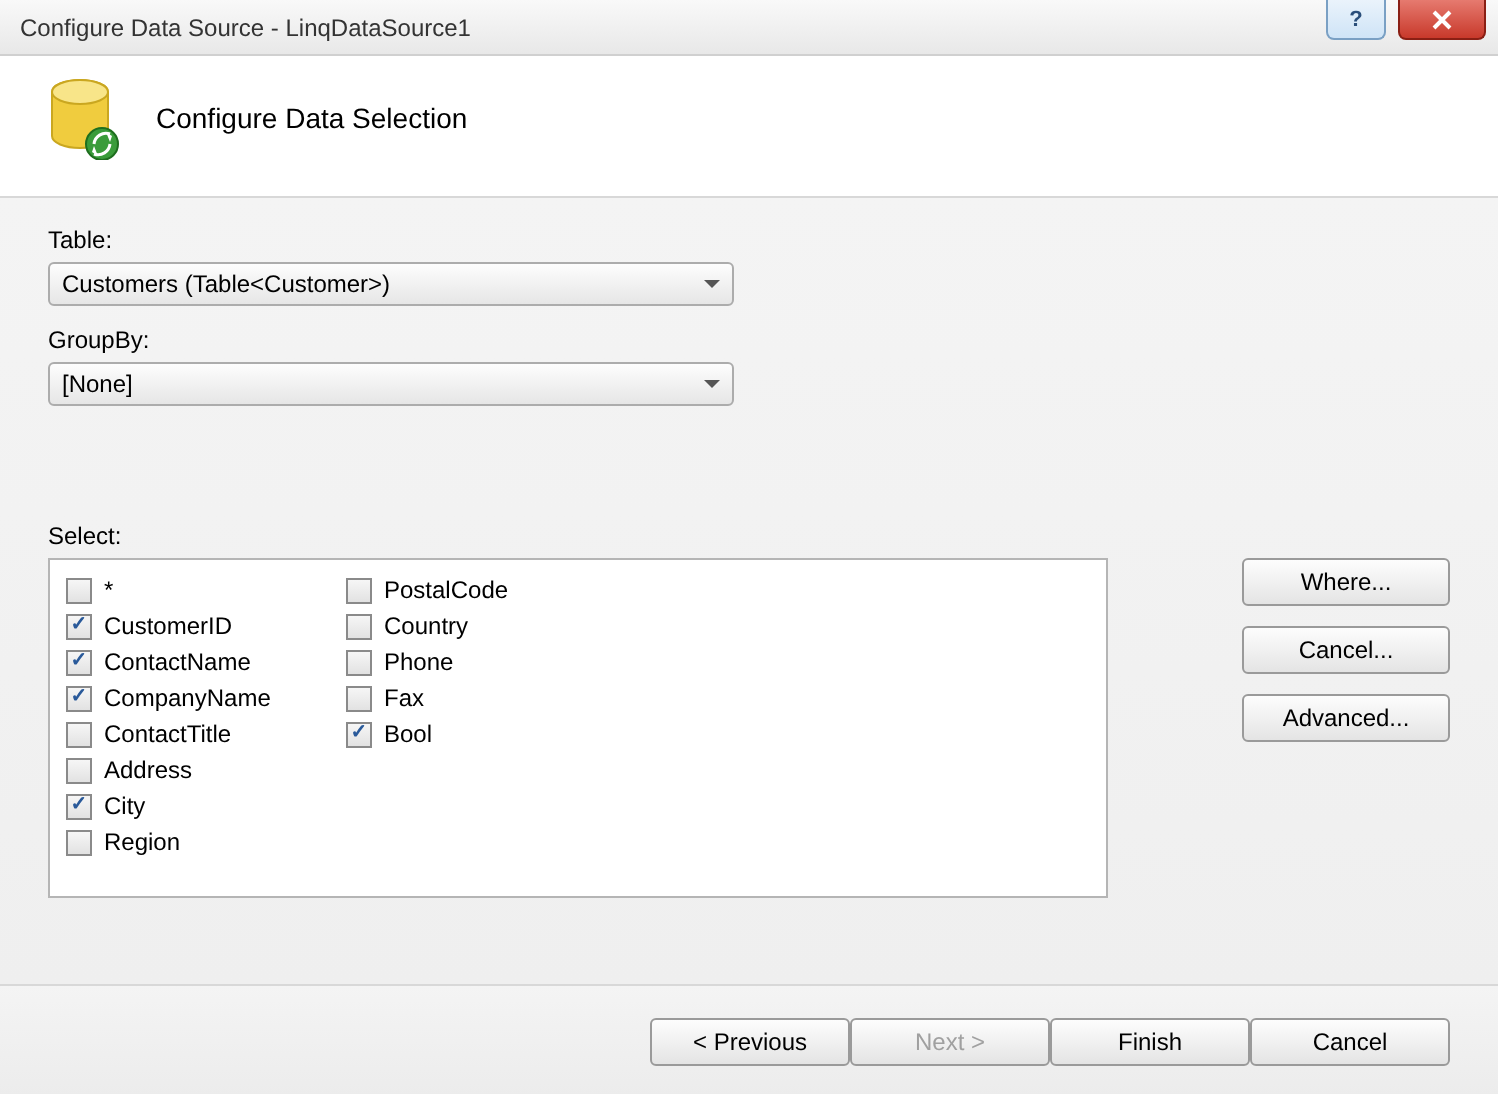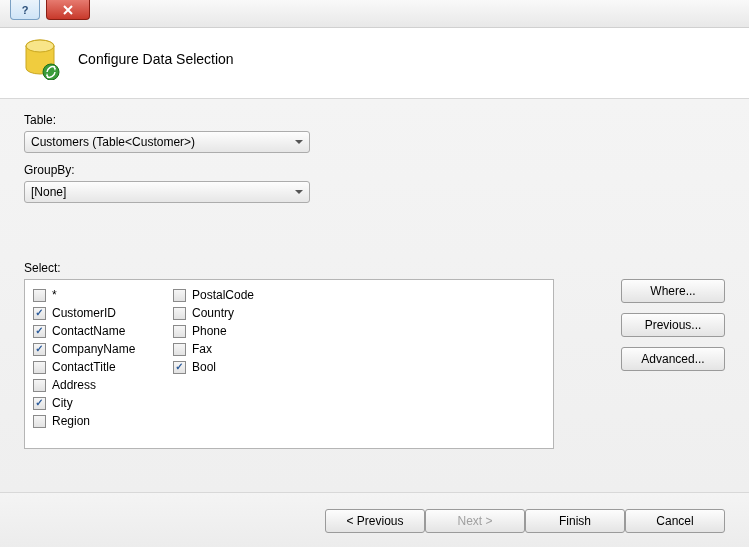--- a/index.html
+++ b/index.html
@@ -59,21 +59,21 @@
   }
   .header svg { flex-shrink: 0; }
   .header-title { font-size: 14px; font-weight: normal; color: #000; }
   .content {
     padding: 14px 24px 0 24px;
     background: linear-gradient(to bottom, #f4f4f4, #efefef);
     height: calc(100% - 28px - 70px - 56px);
   }
   .label { display: block; margin-bottom: 4px; }
   .combo {
-    width: 286px;
+    width: 343px;
     height: 22px;
     border: 1px solid #acacac;
     border-radius: 3px;
     background: linear-gradient(to bottom, #fdfdfd, #e6e6e6);
     display: flex;
     align-items: center;
     padding: 0 6px;
     justify-content: space-between;
     margin-bottom: 10px;
   }
@@ -144,20 +144,21 @@
     justify-content: flex-end;
     padding: 0 24px;
   }
   .footer .btn { width: 100px; }
   .btn.disabled { color: #a0a0a0; }
 </style>
 </head>
 <body>
 
 <div class="titlebar">
+  <span class="titlebar-title">Configure Data Source - LinqDataSource1</span>
   <div class="winbtns">
     <div class="winbtn help">?</div>
     <div class="winbtn close">
       <svg width="12" height="10" viewBox="0 0 12 10">
         <path d="M2 1 L10 9 M10 1 L2 9" stroke="#fff" stroke-width="2" fill="none"></path>
       </svg>
     </div>
   </div>
 </div>
 
@@ -240,21 +241,21 @@
             <span>Fax</span>
           </div>
           <div class="chk-item">
             <span class="chk checked"></span>
             <span>Bool</span>
           </div>
         </div>
     </div>
     <div class="side-btns" style="padding-top:18px">
       <div class="btn">Where...</div>
-      <div class="btn">Previous...</div>
+      <div class="btn">Cancel...</div>
       <div class="btn">Advanced...</div>
     </div>
   </div>
 
 </div>
 
 <div class="footer">
   <div class="btn">&lt; Previous</div>
   <div class="btn disabled">Next &gt;</div>
   <div class="btn">Finish</div>

